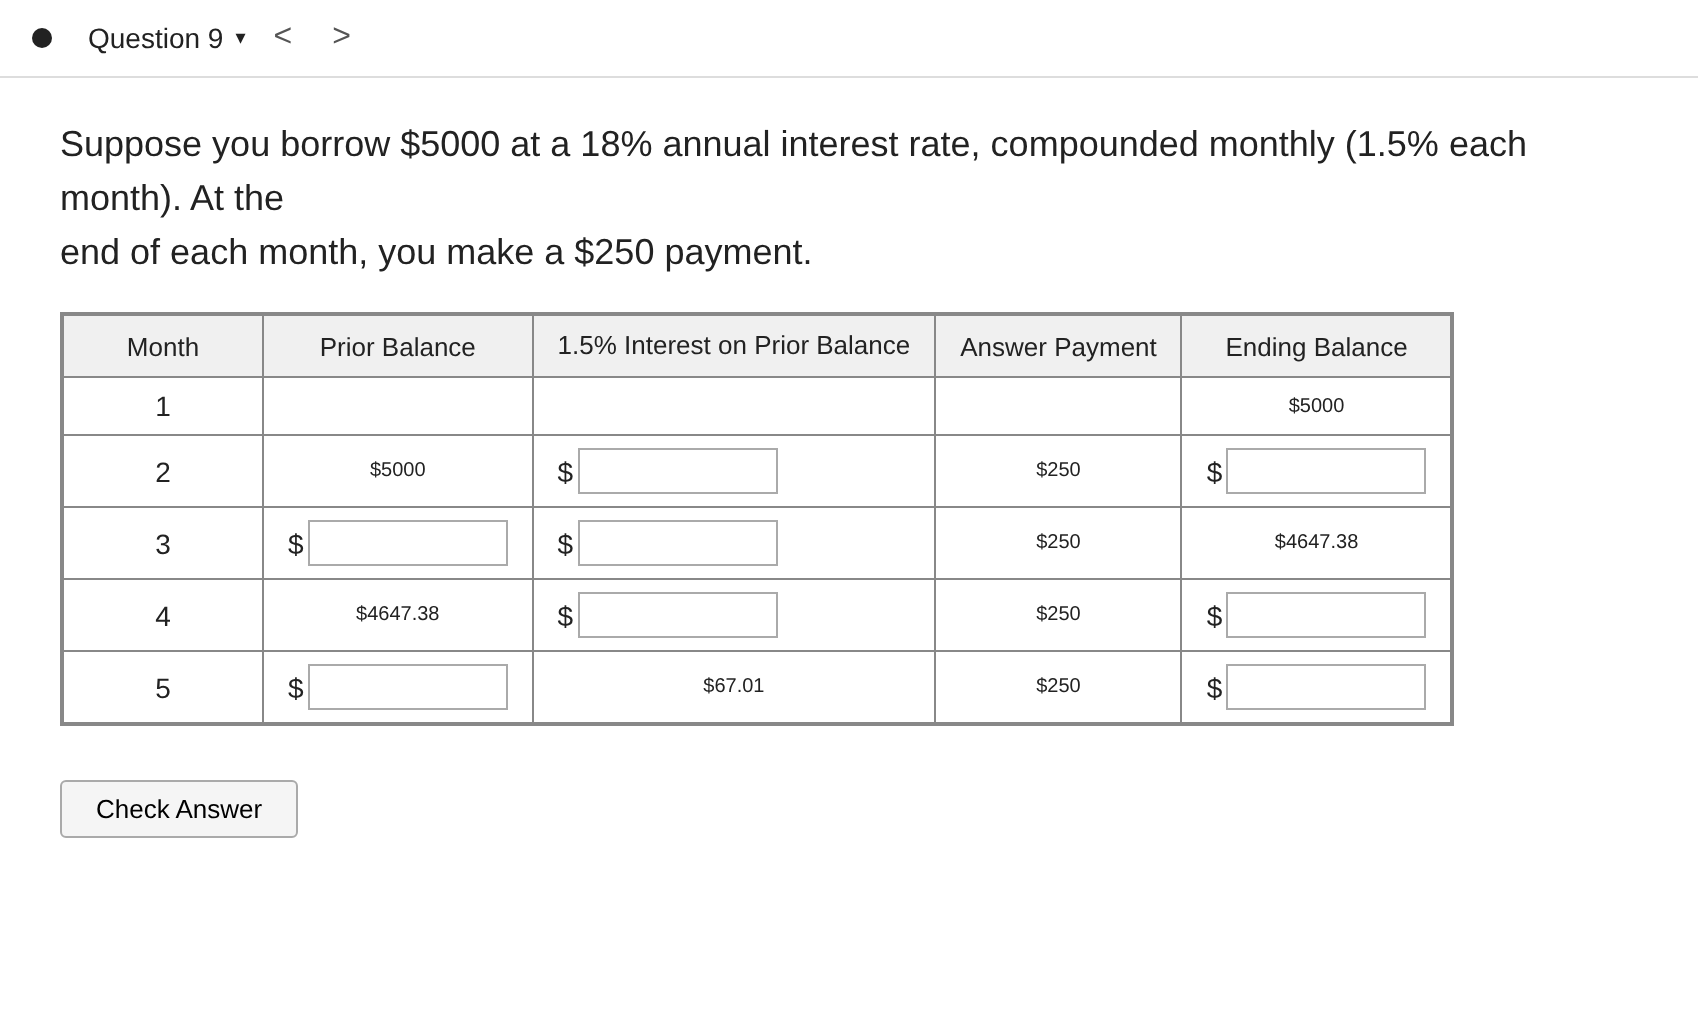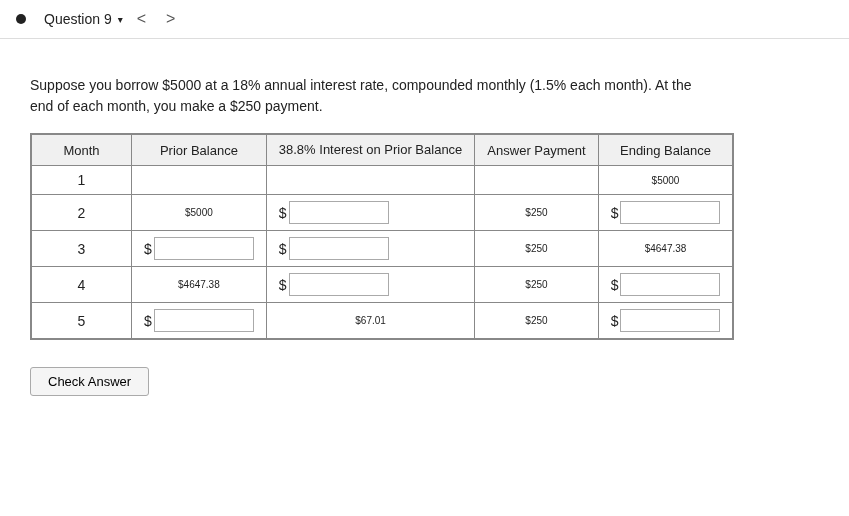--- a/index.html
+++ b/index.html
@@ -46,22 +46,21 @@
       cursor: pointer;
       padding: 2px 6px;
       color: #555;
     }
     .main-content {
       padding: 20px 30px;
     }
     .problem-text {
       margin-bottom: 16px;
       line-height: 1.5;
-      font-size: 14px;
-      margin-top: 16px;
+      font-size: 18px;
     }
     .instruction-text {
       margin-bottom: 20px;
       line-height: 1.5;
       font-size: 14px;
     }
     .table-container {
       border: 1px solid #888;
       display: inline-block;
       margin-bottom: 24px;
@@ -163,21 +162,21 @@
     <div>end of each month, you make a $250 payment.</div>
   </div>
 
   <div class="table-container">
     <table>
       <thead>
         <tr>
           <th>Month</th>
           <th>Prior Balance</th>
           <th class="th-two-line">
-            <span>38.8% Interest on Prior Balance</span>
+            <span>1.5% Interest on Prior Balance</span>
           </th>
           <th>Answer Payment</th>
           <th>Ending Balance</th>
         </tr>
       </thead>
       <tbody id="table-body">
       <tr>
             <td>1</td>
             <td></td>
             <td></td>

